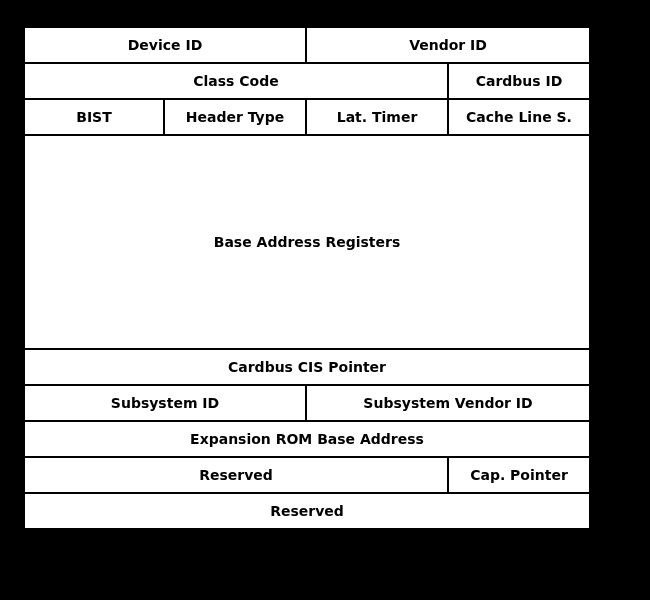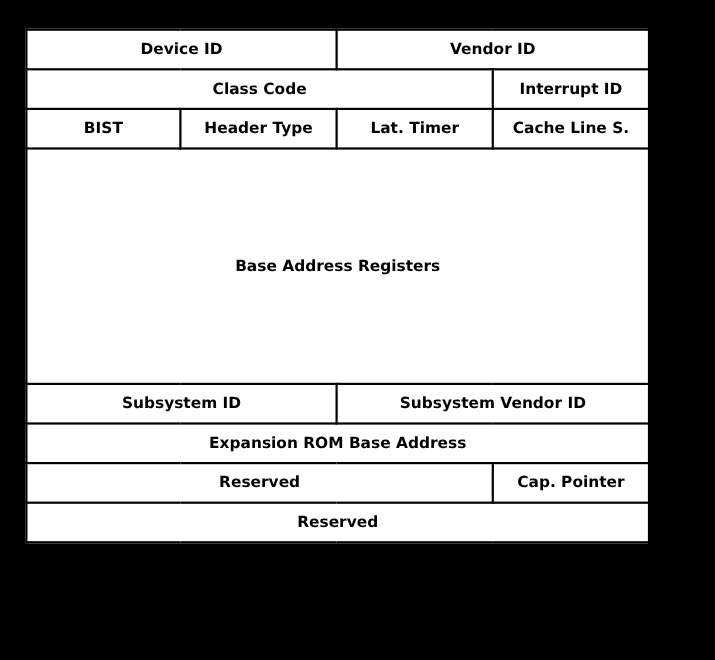--- a/index.html
+++ b/index.html
@@ -68,30 +68,33 @@
         <col style="width:142px">
         <col style="width:142px">
       </colgroup>
       <tbody>
           <tr>
             <td colspan="2">Device ID</td>
             <td colspan="2">Vendor ID</td>
           </tr>
           <tr>
             <td colspan="3">Class Code</td>
-            <td>Interrupt ID</td>
+            <td>Cardbus ID</td>
           </tr>
           <tr>
             <td>BIST</td>
             <td>Header Type</td>
             <td>Lat. Timer</td>
             <td>Cache Line S.</td>
           </tr>
           <tr>
             <td colspan="4" class="tall">Base Address Registers</td>
+          </tr>
+          <tr>
+            <td colspan="4">Cardbus CIS Pointer</td>
           </tr>
           <tr>
             <td colspan="2">Subsystem ID</td>
             <td colspan="2">Subsystem Vendor ID</td>
           </tr>
           <tr>
             <td colspan="4">Expansion ROM Base Address</td>
           </tr>
           <tr>
             <td colspan="3">Reserved</td>

